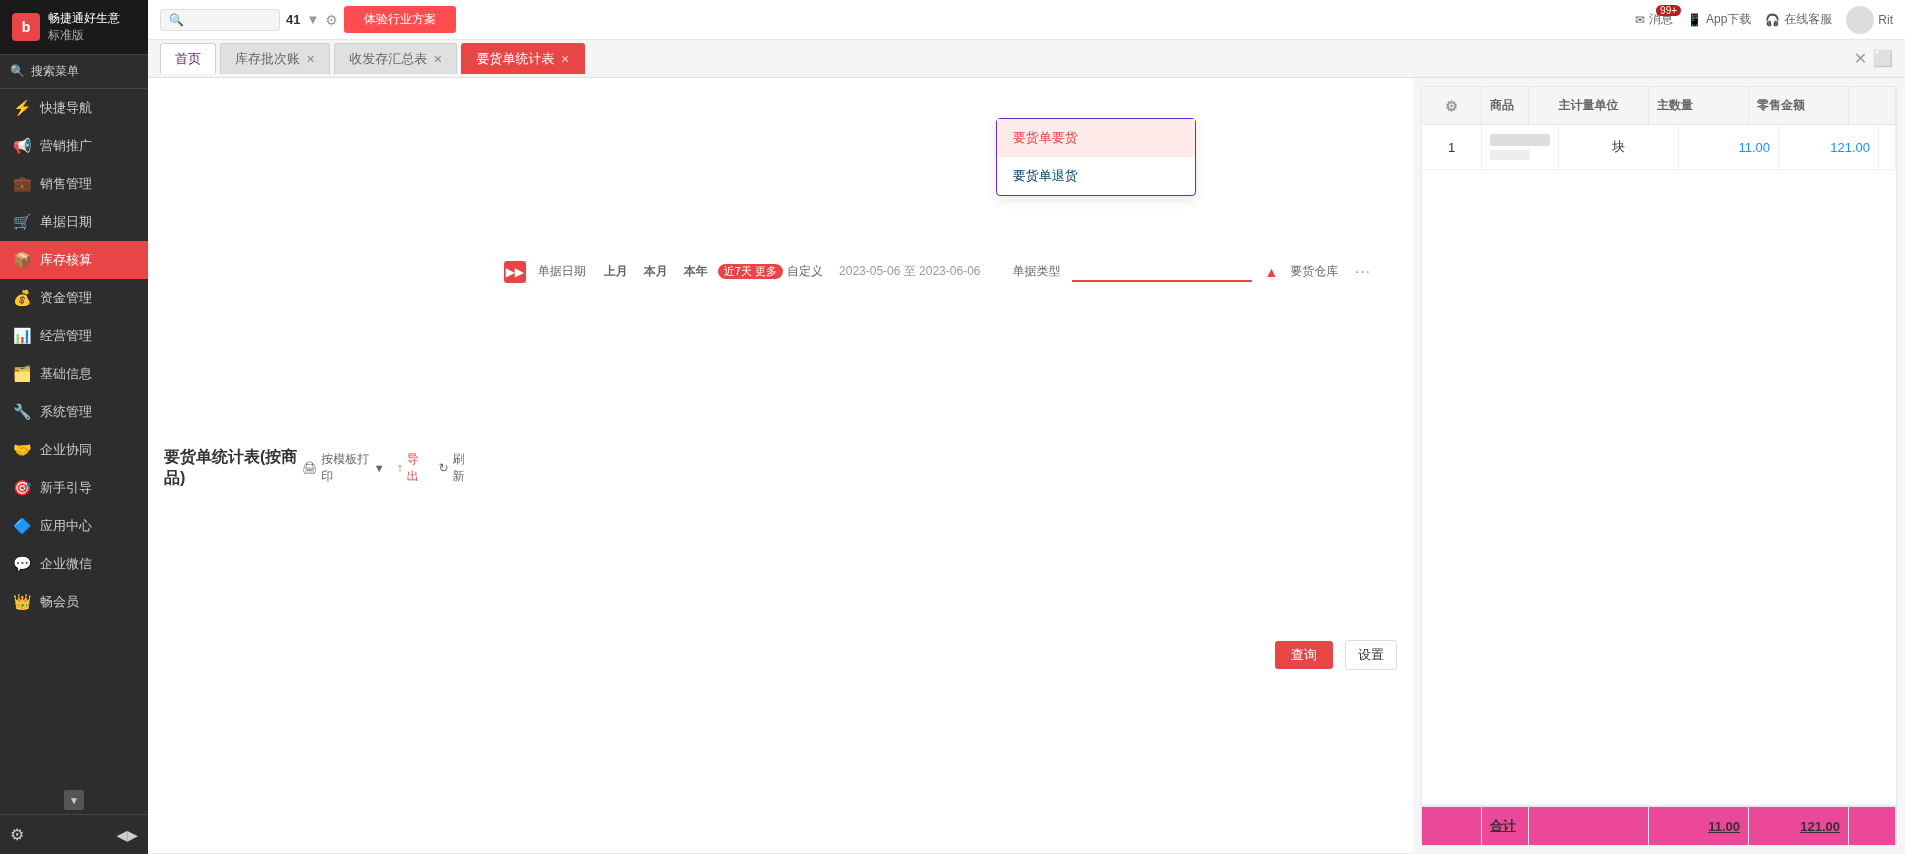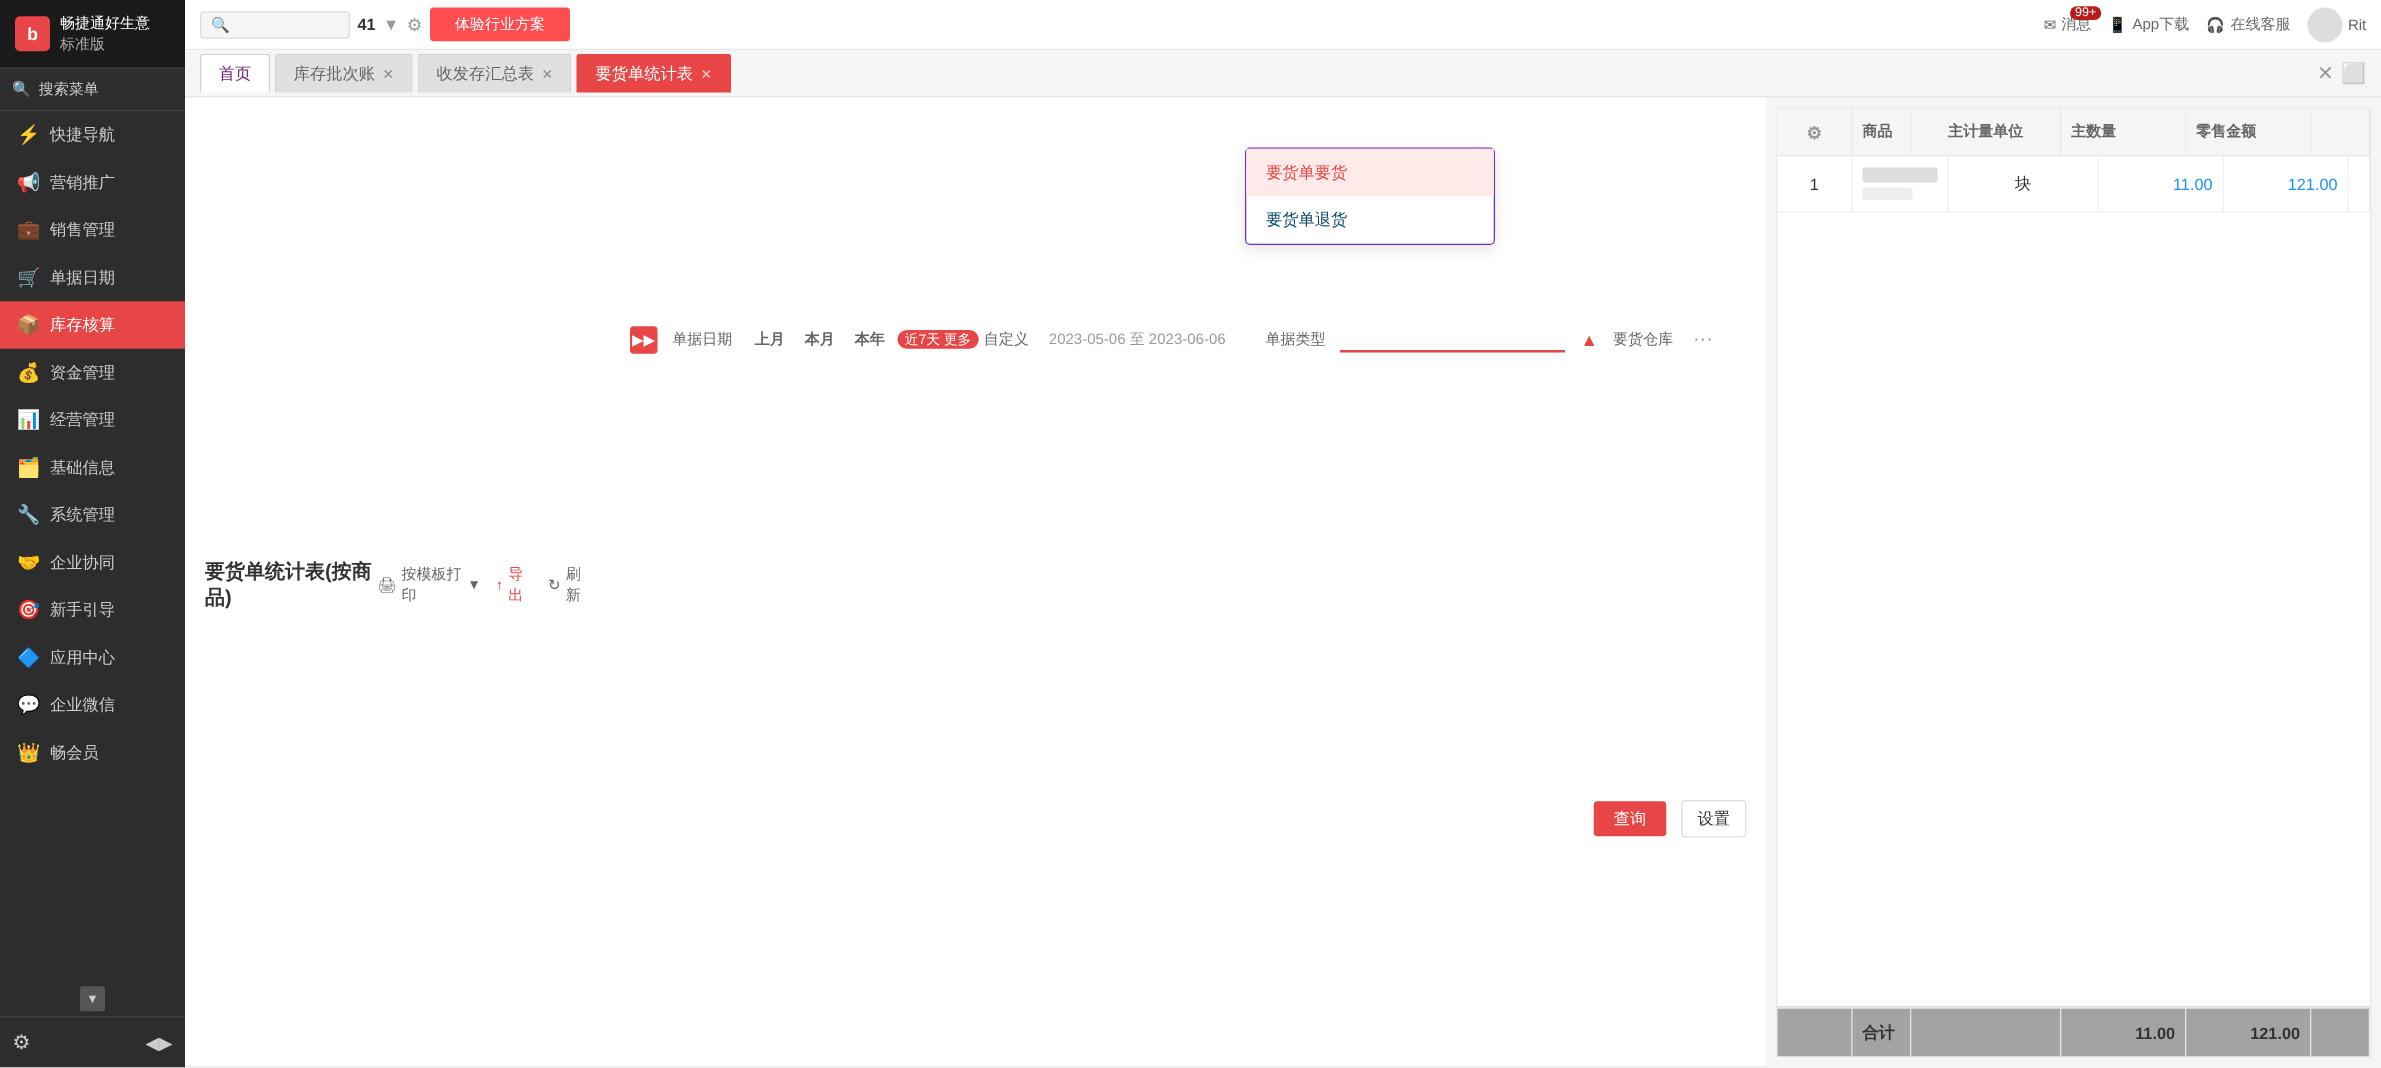--- a/index.html
+++ b/index.html
@@ -86,21 +86,21 @@
     .table-row { display: grid; grid-template-columns: 60px 1fr 120px 100px 100px 1fr; border-bottom: 1px solid #f0f0f0; }
     .td { padding: 9px 8px; font-size: 13px; color: #333; border-right: 1px solid #f0f0f0; display: flex; align-items: center; }
     .td.center { justify-content: center; }
     .td.right { justify-content: flex-end; }
     .td-link { color: #1890ff; cursor: pointer; }
     .td-product { display: flex; flex-direction: column; }
     .product-placeholder { width: 60px; height: 12px; background: #ddd; border-radius: 2px; margin-bottom: 4px; }
     .product-placeholder2 { width: 40px; height: 10px; background: #eee; border-radius: 2px; }
 
     
-    .table-footer { background: #a3a3a3; border-top: 2px solid #e8e8e8; display: grid; grid-template-columns: 60px 1fr 120px 100px 100px 1fr; }
+    .table-footer { background: #ec4899; border-top: 2px solid #e8e8e8; display: grid; grid-template-columns: 60px 1fr 120px 100px 100px 1fr; text-decoration: underline; }
     .tf { padding: 10px 8px; font-size: 13px; color: #333; border-right: 1px solid #e8e8e8; display: flex; align-items: center; }
     .tf.right { justify-content: flex-end; }
     .tf.bold { font-weight: bold; }
 
     
     .gear-th { color: #999; font-size: 14px; cursor: pointer; }
     .scroll-dn-btn { display: flex; justify-content: center; align-items: center; width: 20px; height: 20px; background: #555; color: #ccc; border-radius: 2px; cursor: pointer; font-size: 10px; }
   </style>
 </head>
 <body>

